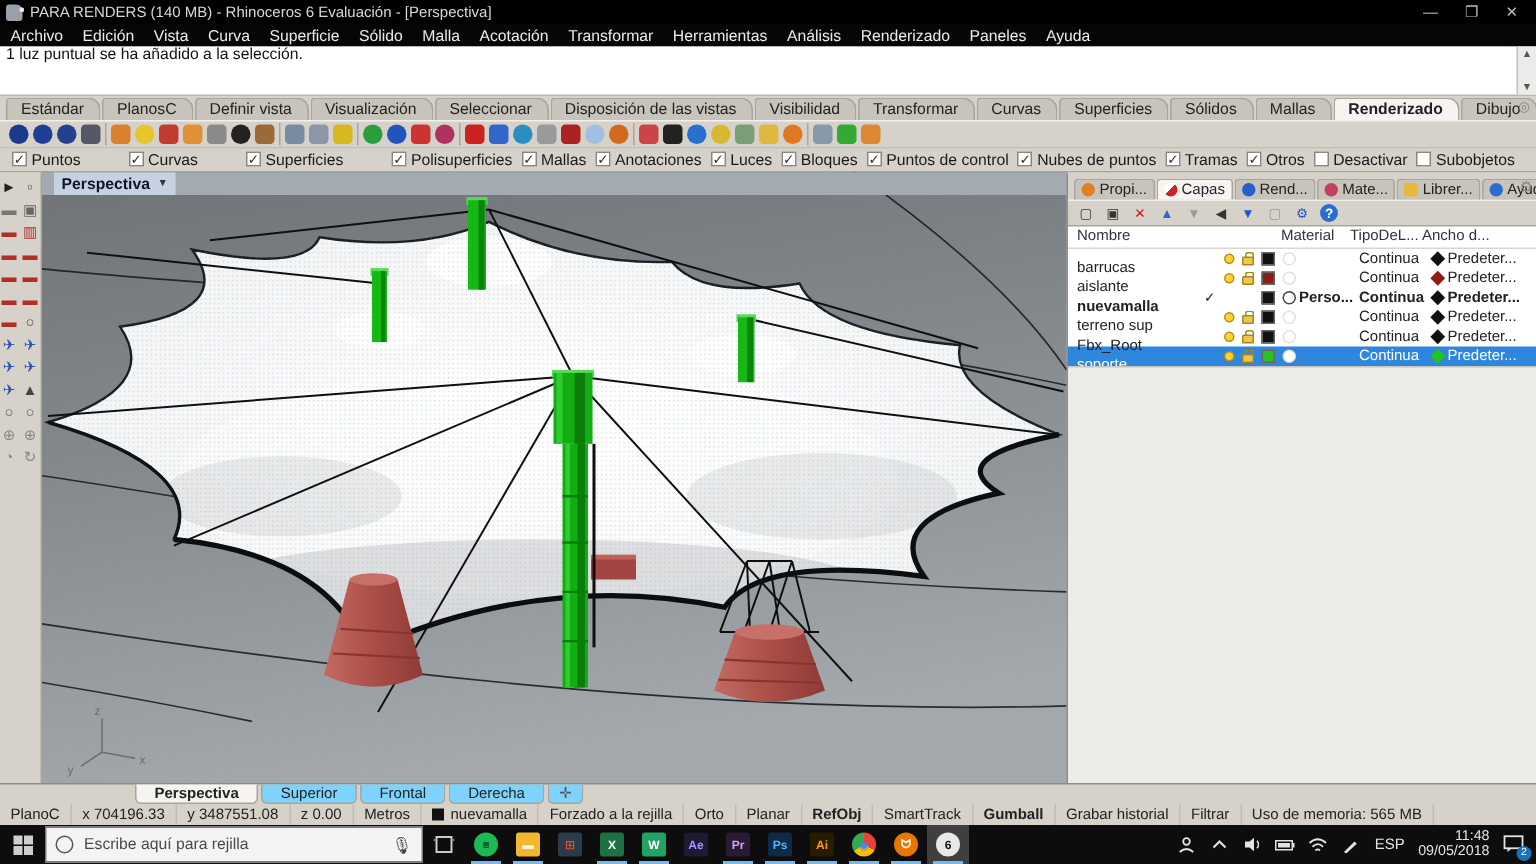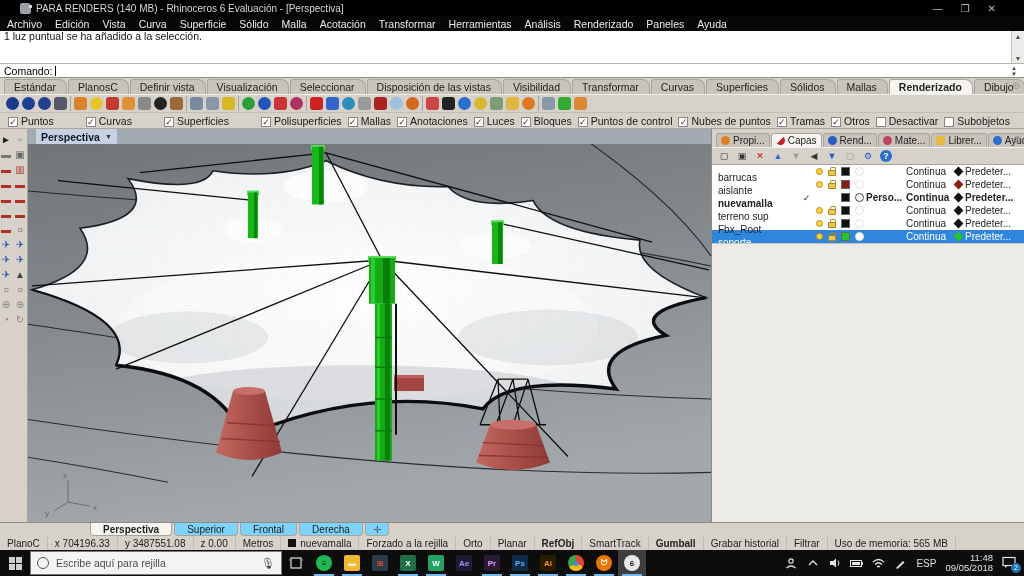--- a/index.html
+++ b/index.html
@@ -1,21 +1,21 @@
 <!DOCTYPE html>
 <html><head>
 <meta charset="utf-8">
 <style>
   html,body{margin:0;padding:0;background:#000;}
   *{box-sizing:border-box;}
   body{font-family:"Liberation Sans","DejaVu Sans",sans-serif;-webkit-font-smoothing:antialiased;}
   .app{position:relative;width:1024px;height:576px;display:flex;flex-direction:column;overflow:hidden;background:#d6d2ca;}
 
   
-  .titlebar{height:16px;background:#000;color:#d8d8d8;display:flex;align-items:center;font-size:10px;padding:0 20px;flex:0 0 16px;}
+  .titlebar{height:16px;background:#000;color:#d8d8d8;display:flex;align-items:center;font-size:10px;padding:0 4px;flex:0 0 16px;}
   .titlebar .appicon{width:11px;height:11px;margin-right:5px;background:#9aa0a8;border-radius:2px 4px 2px 2px;position:relative;}
   .titlebar .appicon::after{content:"";position:absolute;right:-1px;top:2px;width:3px;height:3px;background:#e8e8e8;border-radius:1px;}
   .wbtns{margin-left:auto;display:flex;gap:18px;color:#bdbdbd;font-size:10px;padding-right:8px;}
   .wbtns span{cursor:default;}
 
   
   .menubar{height:15px;background:#060606;color:#ececec;display:flex;align-items:center;gap:13px;font-size:10.5px;padding-left:7px;flex:0 0 15px;}
 
   
   .cmdhist{height:33px;background:#fff;color:#111;font-size:10.5px;line-height:11px;padding:0 4px;position:relative;flex:0 0 33px;border-bottom:1px solid #b9b5ad;overflow:hidden;}
@@ -30,21 +30,21 @@
   .rtab{font-size:10.5px;color:#222;background:#c8c4bb;border:1px solid #a9a59d;border-bottom:none;border-radius:3px 8px 0 0;padding:1px 10px 1px 9px;cursor:pointer;white-space:nowrap;}
   .rtab.active{background:#f5f4f1;font-weight:bold;}
   .rtabs .gearend{position:absolute;right:4px;top:2px;color:#8a8680;font-size:9px;}
   .ricons{height:19px;background:#d6d2ca;border-top:1px solid #f0efec;border-bottom:1px solid #c2beb6;display:flex;align-items:center;gap:3px;padding-left:6px;flex:0 0 19px;}
   .ricon{width:13px;height:13px;border-radius:3px;flex:0 0 13px;}
   .ricon.round{border-radius:50%;}
   .ricon.sep{width:1px;flex:0 0 1px;height:15px;border-radius:0;}
 
   
   .filters{height:16px;background:#d6d2ca;display:flex;align-items:center;font-size:10.5px;color:#1a1a1a;padding-left:8px;gap:6px;flex:0 0 16px;border-bottom:1px solid #a9a59d;}
-  .fitem{display:inline-flex;align-items:flex-end;gap:3px;white-space:nowrap;cursor:pointer;}
+  .fitem{display:inline-flex;align-items:flex-start;gap:3px;white-space:nowrap;cursor:pointer;}
   .filters span.fitem:nth-of-type(-n+3){margin-right:26px;}
   .fbox{width:10px;height:10px;background:#fff;border:1px solid #8a8680;font-size:9px;line-height:9px;text-align:center;color:#333;}
   .fbox.on::after{content:"✓";}
 
   
   .main{flex:1 1 auto;display:flex;min-height:0;}
   .lefttools{width:28px;background:#d6d2ca;border-right:1px solid #a9a59d;display:grid;grid-template-columns:13px 13px;gap:3px 1px;align-content:start;justify-content:center;padding-top:5px;flex:0 0 28px;}
   .ltool{width:12px;height:12px;font-size:10px;line-height:12px;text-align:center;cursor:pointer;}
 
   .viewport{flex:1 1 auto;position:relative;min-width:0;background:#84898e;}
@@ -150,25 +150,20 @@
 
   <div class="cmdhist">
 
     <div class="vscroll">
         <span>▲</span>
         <span>▼</span>
       </div>
       <div class="line">1 luz puntual se ha añadido a la selección.</div>
     </div>
 
-  <div class="cmdprompt">
-    <span>Comando:</span>
-    <span class="caret"></span>
-    <span class="splitctl">▲<br>▼</span>
-  </div>
 
   <div class="rtabs">
 
     <span class="gearend">◎</span>
   <span class="rtab">Estándar</span>
       <span class="rtab">PlanosC</span>
       <span class="rtab">Definir vista</span>
       <span class="rtab">Visualización</span>
       <span class="rtab">Seleccionar</span>
       <span class="rtab">Disposición de las vistas</span>
@@ -490,20 +485,26 @@
           <span class="ltbi roundbg" style="color: rgb(204, 17, 17); background: transparent;">✕</span>
           <span class="ltbi roundbg" style="color: rgb(51, 102, 204); background: transparent;">▲</span>
           <span class="ltbi roundbg" style="color: rgb(153, 153, 153); background: transparent;">▼</span>
           <span class="ltbi roundbg" style="color: rgb(51, 51, 51); background: transparent;">◀</span>
           <span class="ltbi roundbg" style="color: rgb(34, 85, 204); background: transparent;">▼</span>
           <span class="ltbi roundbg" style="color: rgb(153, 153, 153); background: transparent;">▢</span>
           <span class="ltbi roundbg" style="color: rgb(34, 85, 204); background: transparent;">⚙</span>
           <span class="ltbi roundbg" style="color: rgb(255, 255, 255); background: rgb(42, 111, 208);">?</span>
         </div>
       <div class="ltable">
+        <div class="lhead">
+          <span class="c1">Nombre</span>
+          <span class="c2">Material</span>
+          <span class="c3">TipoDeL...</span>
+          <span class="c4">Ancho d...</span>
+        </div>
         <div>
 
             <div class="lrow">
               <span class="lname">barrucas</span>
               <span class="lchk"></span>
               <span class="bulb"></span>
               <span class="lock"></span>
               <span class="lsw" style="background: rgb(17, 17, 17);"></span>
               <span class="lcirc" style="background: transparent; border-color: rgb(227, 225, 221);"></span>
               <span class="ltext"></span>

